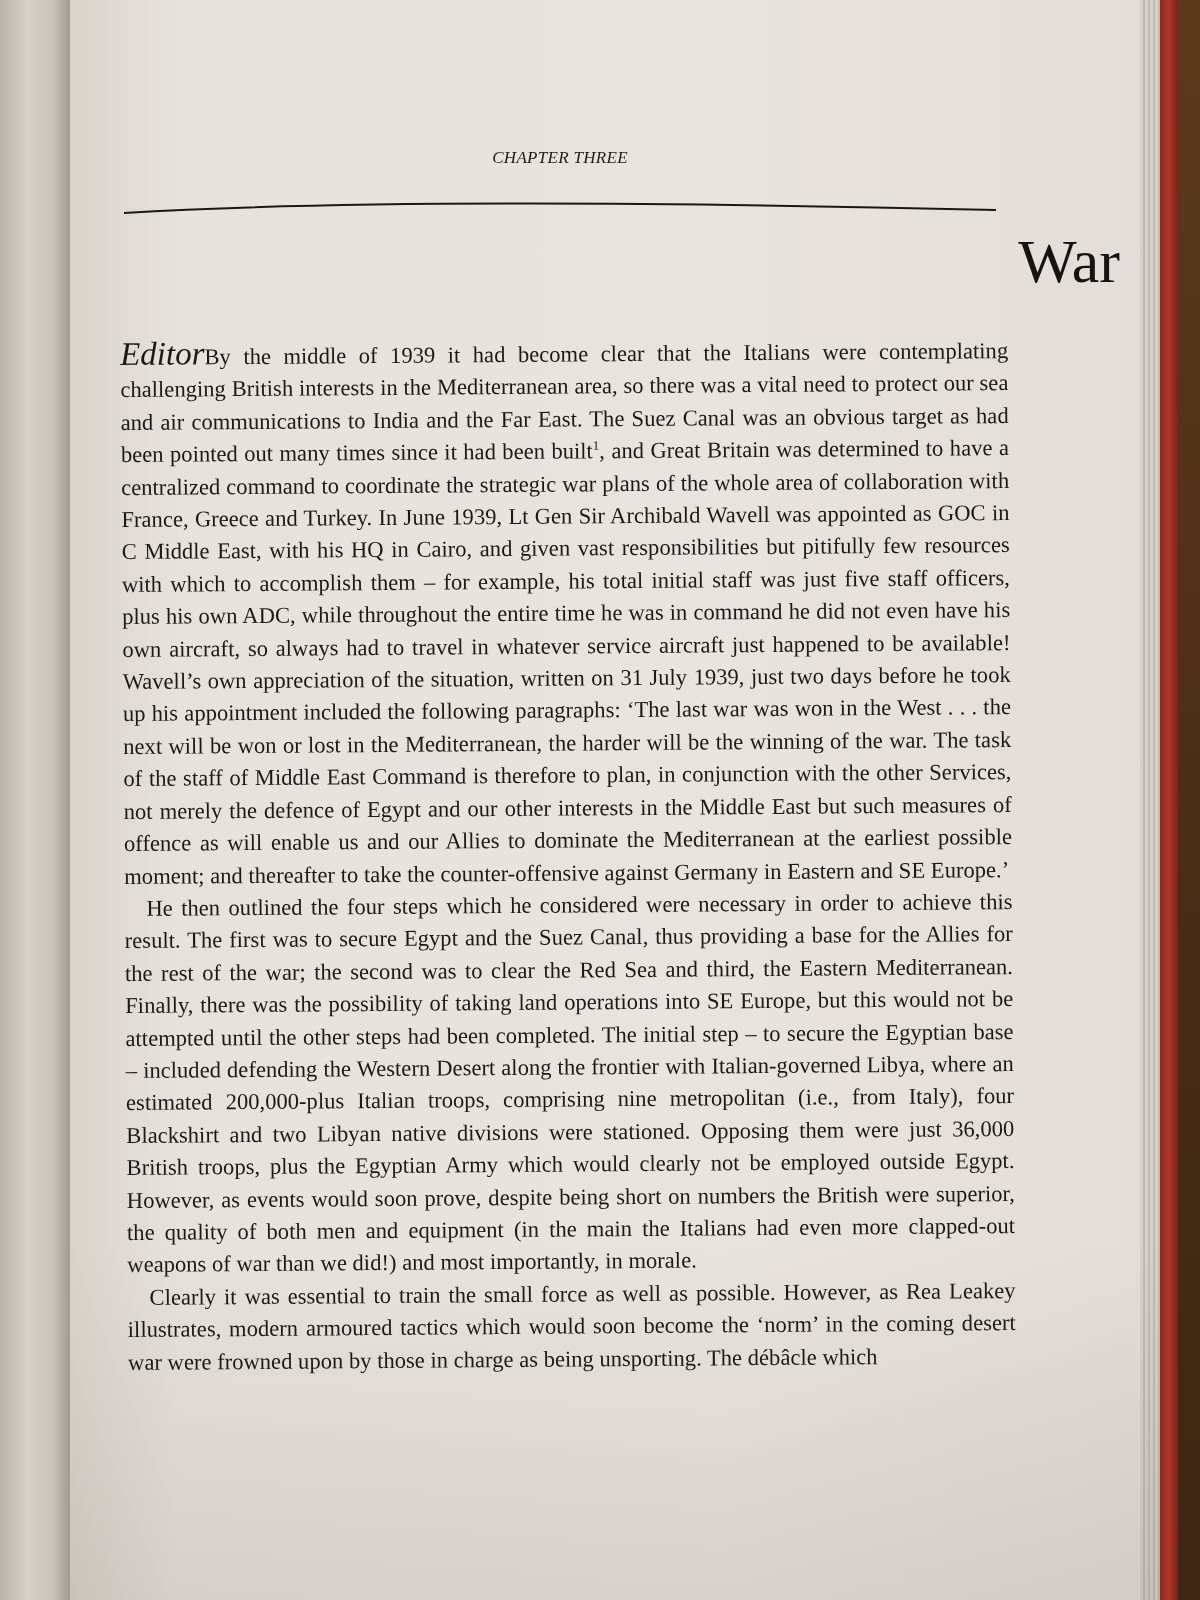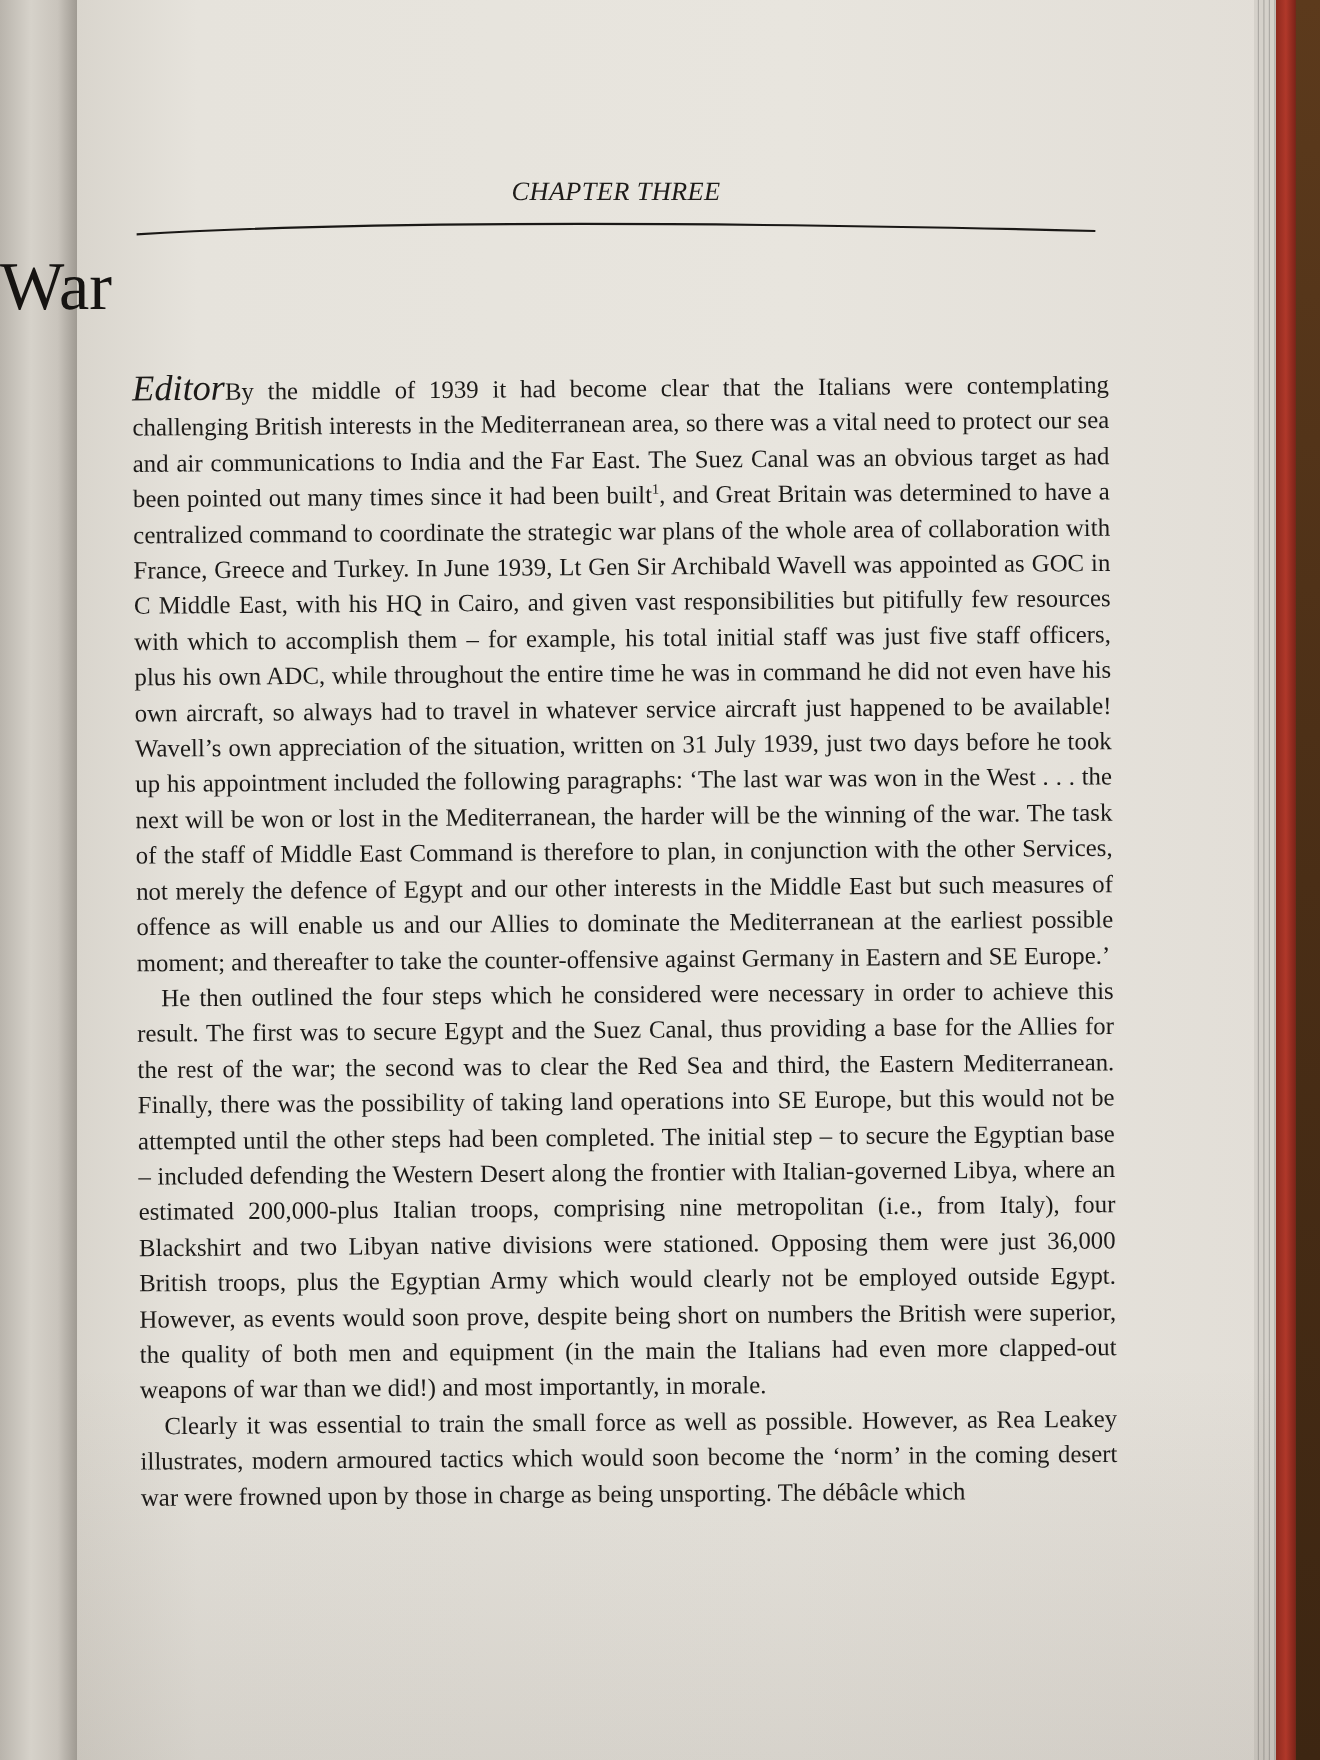--- a/index.html
+++ b/index.html
@@ -21,28 +21,28 @@
   }
   .cover {
     position:absolute; left:1160px; top:0; width:18px; height:1600px;
     background:linear-gradient(to right,#8f2a1e,#b0382a 50%,#7a2318);
   }
   .table-bg {
     position:absolute; left:1178px; top:0; width:22px; height:1600px;
     background:linear-gradient(to bottom,#5c3a1c,#4a2e16 50%,#3d2612);
   }
   .chapter-label {
-    position:absolute; left:0; width:1120px; top:162px; text-align:center;
-    font-style:italic; font-size:24px; color:#1e1c1a; letter-spacing:0.3px;
+    position:absolute; left:0; width:1120px; top:148px; text-align:center;
+    font-style:italic; font-size:17px; color:#1e1c1a; letter-spacing:0.3px;
   }
   .rule {
     position:absolute; left:124px; top:198px; width:872px; height:20px;
   }
   .title {
-    position:absolute; left:0; width:1120px; top:226px; text-align:left;
+    position:absolute; left:0; width:1120px; top:226px; text-align:right;
     font-size:62px; color:#161412;
   }
   .body {
     position:absolute; left:120px; top:338px; width:888px;
     font-size:22.6px; line-height:32.4px; color:#1c1a18;
     text-align:justify; transform:rotate(-0.45deg); transform-origin:0 0;
   }
   .body p { margin:0; }
   .body p + p { text-indent:22px; }
   .editor { font-style:italic; font-size:33px; margin-right:0; }

